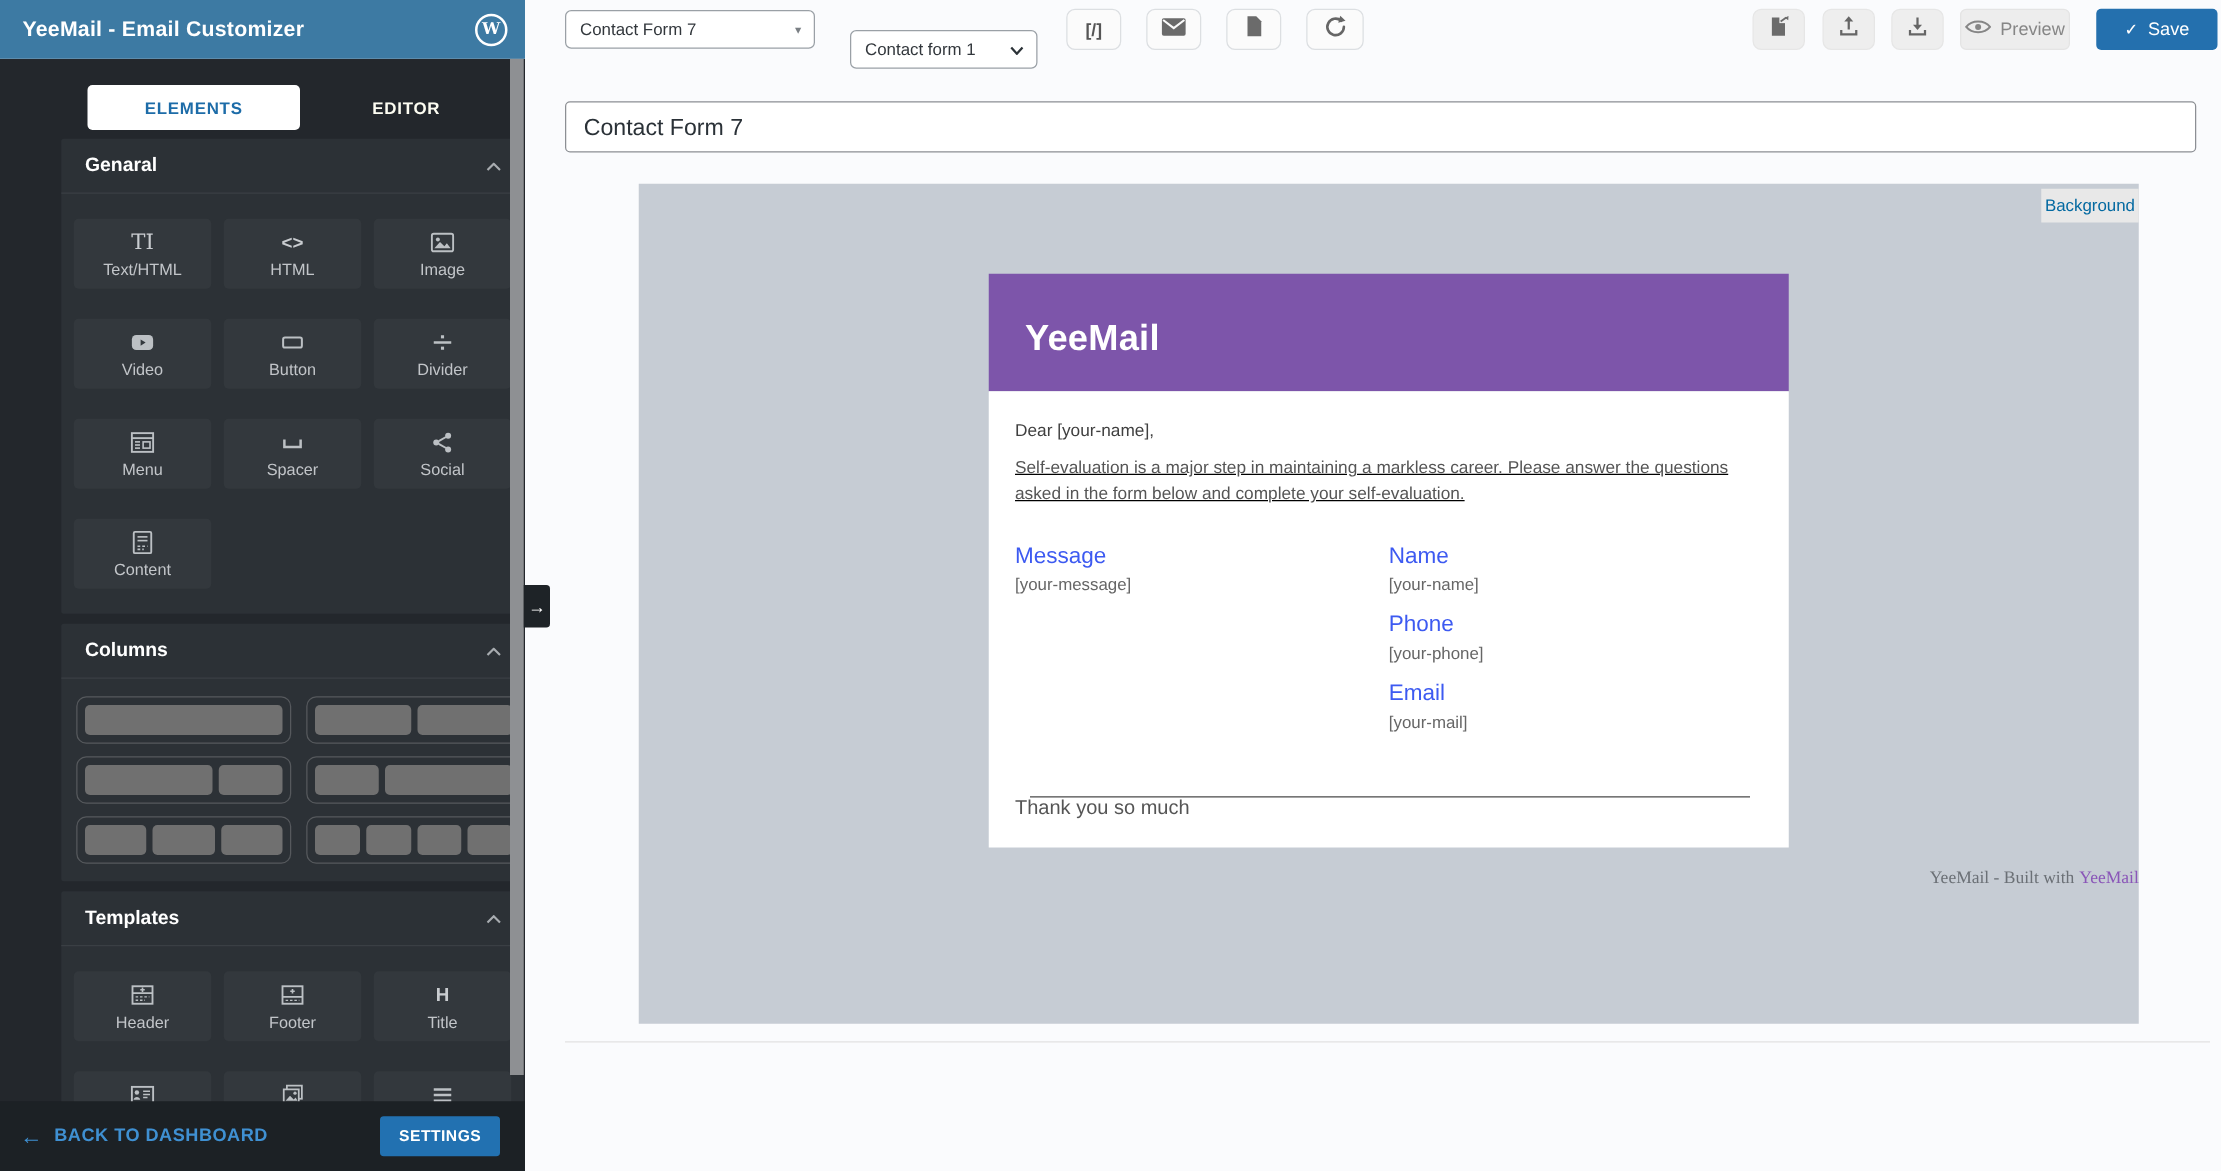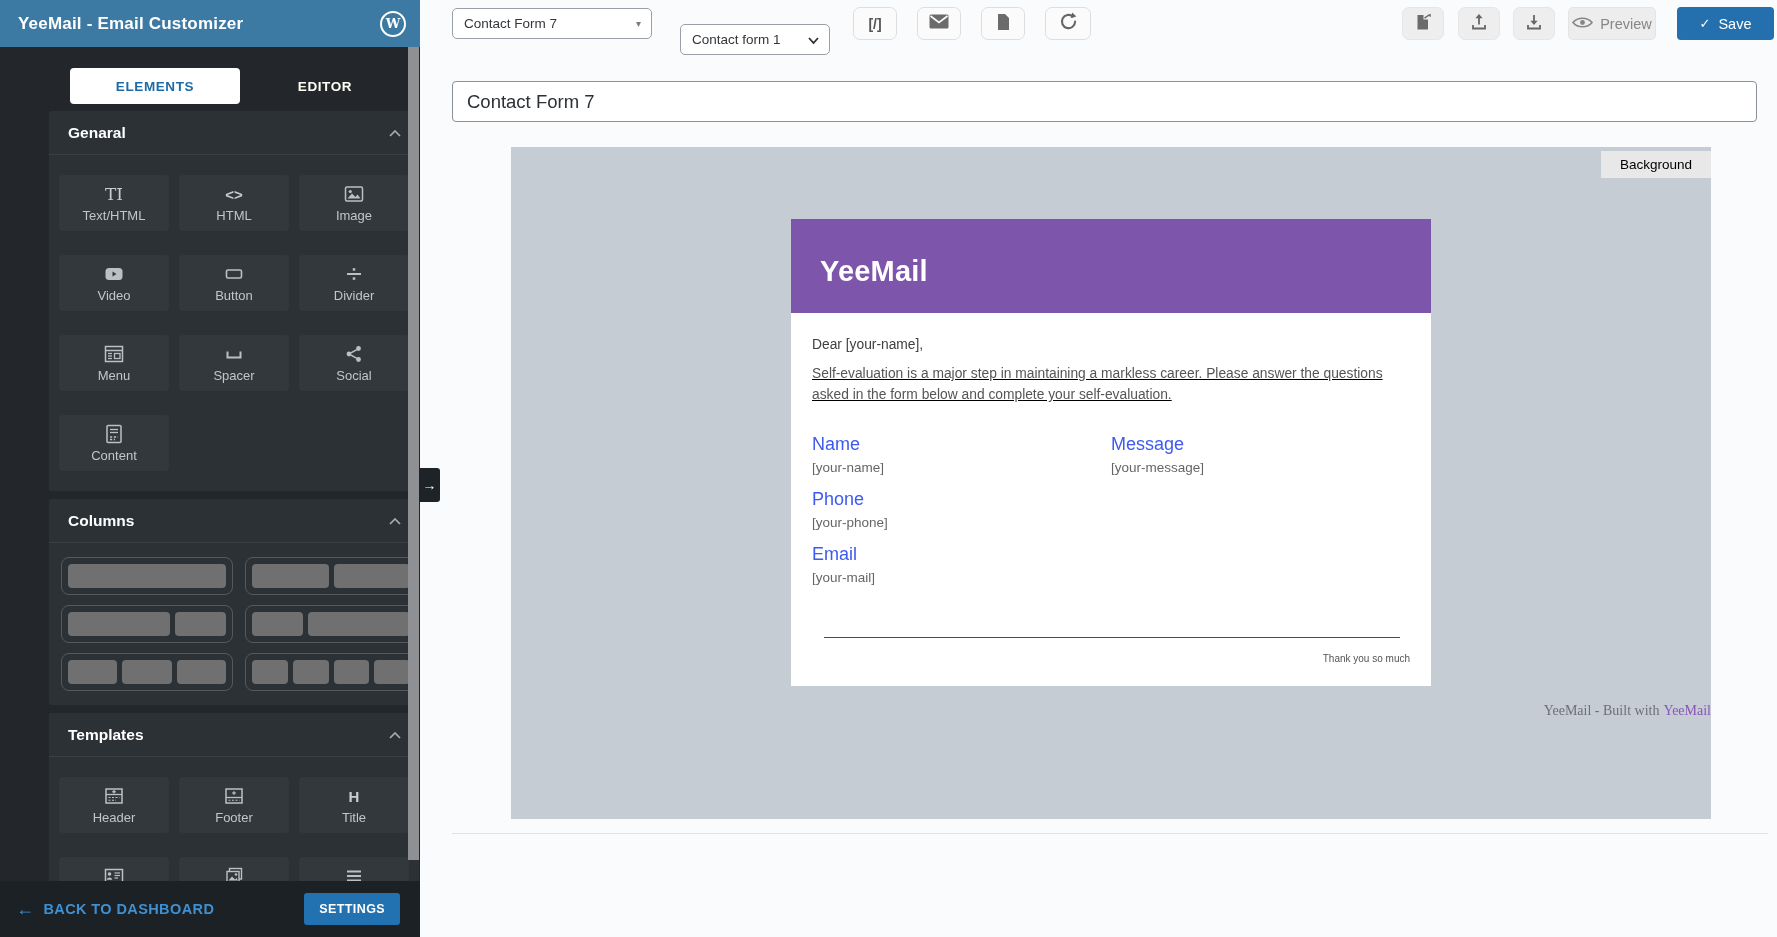--- a/index.html
+++ b/index.html
@@ -69,37 +69,37 @@
                  color:#868686; font-size:14.5px; cursor:pointer; }
   .save-btn { position:absolute; top:7px; left:1257px; width:97px; height:33px; background:#2470ae; border:none; border-radius:4px;
               color:#fff; font-size:14.5px; display:flex; align-items:center; justify-content:center; gap:8px; cursor:pointer; }
   .save-check { font-size:13px; }
 
   .doc-title { position:absolute; left:32px; top:81px; width:1305px; height:41px; background:#fff;
                border:1px solid #8c8f94; border-radius:4px; padding:0 14px; font-size:18.5px; color:#2a3137;
                font-family:"Liberation Sans", sans-serif; }
 
   .canvas { position:absolute; left:91px; top:147px; width:1200px; height:672px; background:#c6ccd4; }
-  .bg-label { position:absolute; top:4px; right:0; background:#e8e8e8; color:#000000; font-size:13.5px;
-              padding:6px 19px; cursor:pointer; }
+  .bg-label { position:absolute; top:4px; right:0; background:#e8e8e8; color:#0369a1; font-size:13.5px;
+              padding:6px 3px; cursor:pointer; }
 
   .email-card { width:640px; margin:72px auto 0; }
   .email-header { height:94px; background:#7d55aa; display:flex; align-items:center; padding:10px 0 0 29px; cursor:pointer; }
   .brand { color:#fff; font-weight:bold; font-size:29px; letter-spacing:.2px; }
   .email-body { background:#fff; padding:21px 21px 22px; }
   .greeting { font-size:13.8px; color:#404040; line-height:21px; }
   .intro { margin-top:8px;text-decoration:underline; }
   .intro div { font-size:13.8px; color:#555; line-height:21px; }
   .form-cols { display:flex; margin-top:29px; }
   .form-col { width:50%; }
   .f-label { color:#3d5af1; font-size:18px; margin:14px 0 5px; cursor:pointer; }
   .f-label:first-child { margin-top:0; }
   .f-value { color:#666; font-size:13.5px; }
   .email-divider { border:none; border-top:1px solid #4a4a4a; margin:52px 10px 0 12px; }
-  .closing { text-align:right; font-size:10px; color:#555; margin-top:15px; }
+  .closing { text-align:left; font-size:16px; color:#555; margin-top:0; }
   .credit { text-align:right; margin-top:17px; font-size:14px; color:#6b7076;font-family:Liberation Serif, serif; }
   .credit-link { color:#8a56b8; cursor:pointer; margin-left:4px; }
 
   .bottom-rule { position:absolute; left:32px; top:833px; width:1316px; border-top:1px solid #e2e2e2; }
 </style>
 </head>
 <body>
 
 <div class="appbar">
   <span class="appbar-title">YeeMail - Email Customizer</span>
@@ -440,31 +440,31 @@
         <span class="brand">YeeMail</span>
       </div>
       <div class="email-body">
         <div class="greeting">Dear [your-name],</div>
         <div class="intro">
           <div>Self-evaluation is a major step in maintaining a markless career. Please answer the questions</div>
           <div>asked in the form below and complete your self-evaluation.</div>
         </div>
         <div class="form-cols">
           <div class="form-col">
+            <div class="f-label">Message</div>
+            <div class="f-value">[your-message]</div>
+          </div>
+          <div class="form-col">
             <div class="f-label">Name</div>
             <div class="f-value">[your-name]</div>
             <div class="f-label">Phone</div>
             <div class="f-value">[your-phone]</div>
             <div class="f-label">Email</div>
             <div class="f-value">[your-mail]</div>
           </div>
-          <div class="form-col">
-            <div class="f-label">Message</div>
-            <div class="f-value">[your-message]</div>
-          </div>
         </div>
         <hr class="email-divider">
         <div class="closing">Thank you so much</div>
       </div>
     </div>
 
     <div class="credit">
       <span>YeeMail - Built with</span><span class="credit-link">YeeMail</span>
     </div>
   </div>

